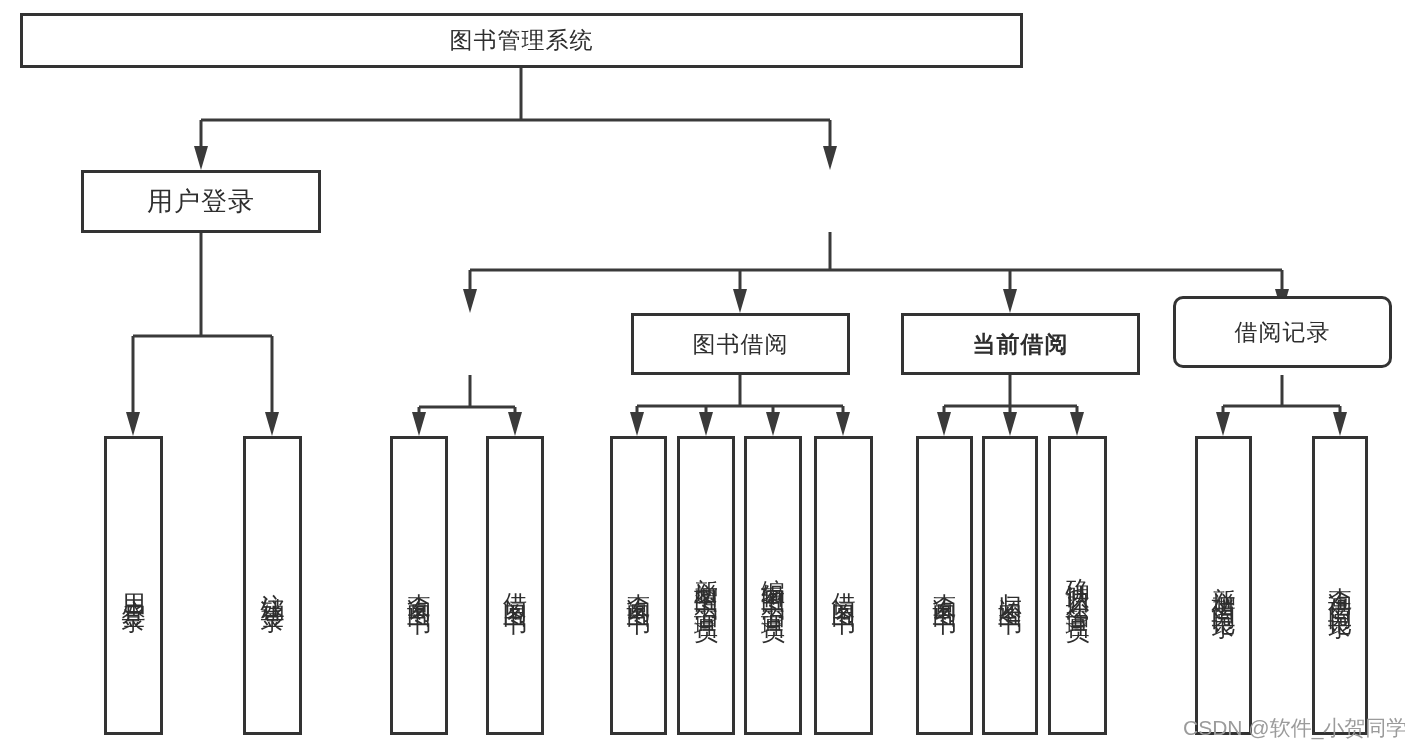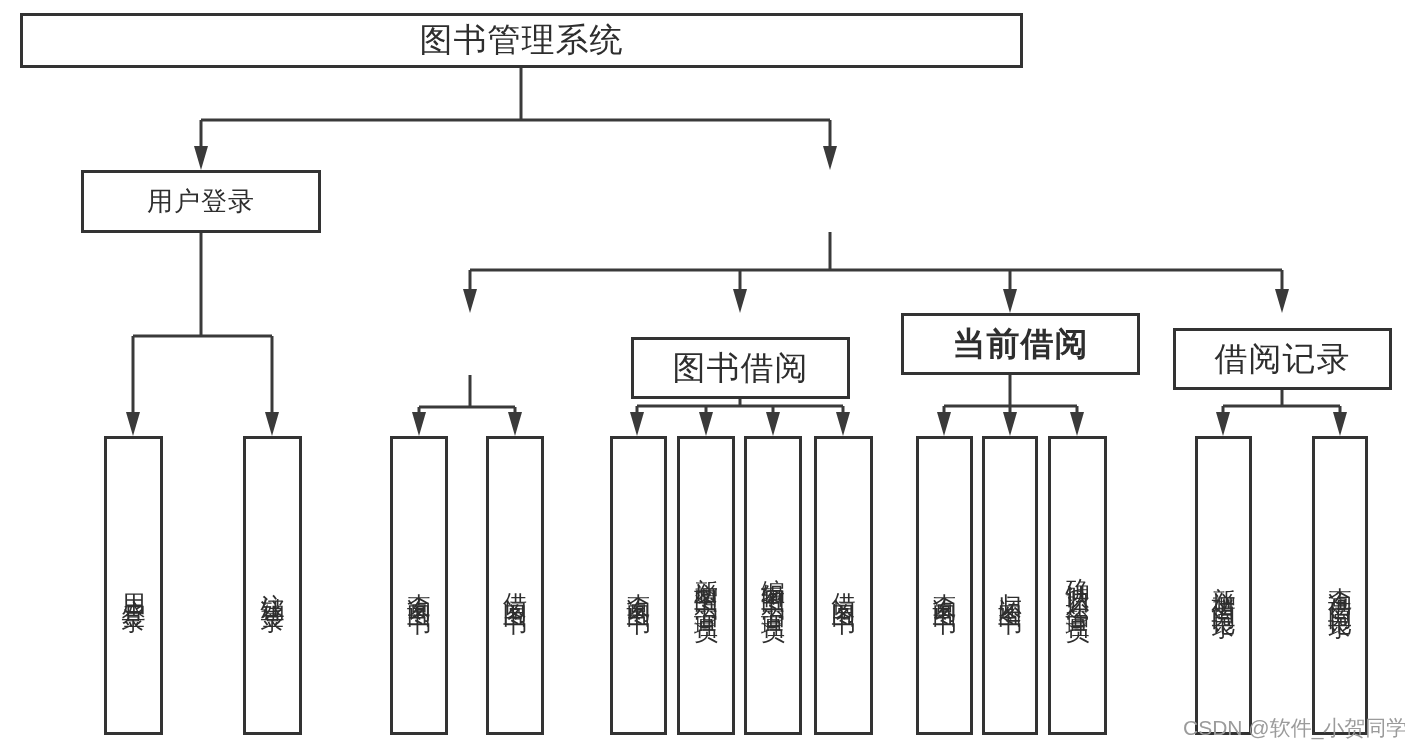--- a/index.html
+++ b/index.html
@@ -35,21 +35,21 @@
     border: 3px solid #333333;
     display: flex;
     align-items: center;
     justify-content: center;
     color: #2e2e2e;
     z-index: 1;
   }
   .node.root span,
   .node.branch span,
   .node.module span {
-    font-size: 33px;
+    font-size: 23px;
     letter-spacing: 1px;
     white-space: nowrap;
   }
   .node.branch span { font-size: 26px; }
   .leaf .vtext {
     writing-mode: vertical-rl;
     text-orientation: mixed;
     font-size: 24px;
     letter-spacing: 6px;
     line-height: 1;
@@ -147,27 +147,27 @@
   </svg>
 
   <div class="node root" style="left:20px; top:13px; width:1003px; height:55px;">
     <span>图书管理系统</span>
   </div>
 
   <div class="node branch" style="left:81px; top:170px; width:240px; height:63px;">
     <span>用户登录</span>
   </div>
 
-  <div class="node module" style="left:631px; top:313px; width:219px; height:62px;margin-top:24px;">
+  <div class="node module" style="left:631px; top:313px; width:219px; height:62px;">
     <span>图书借阅</span>
   </div>
   <div class="node module" style="left:901px; top:313px; width:239px; height:62px;font-weight:bold;">
     <span>当前借阅</span>
   </div>
-  <div class="node module" style="left:1173px; top:328px; width:219px; height:62px;">
+  <div class="node module" style="left:1173px; top:296px; width:219px; height:72px;border-radius:10px;">
     <span>借阅记录</span>
   </div>
 
   <div class="node leaf" style="left:104px; top:436px; width:59px; height:299px;">
     <span class="vtext">用户登录</span>
   </div>
   <div class="node leaf" style="left:243px; top:436px; width:59px; height:299px;">
     <span class="vtext">注销登录</span>
   </div>
 

